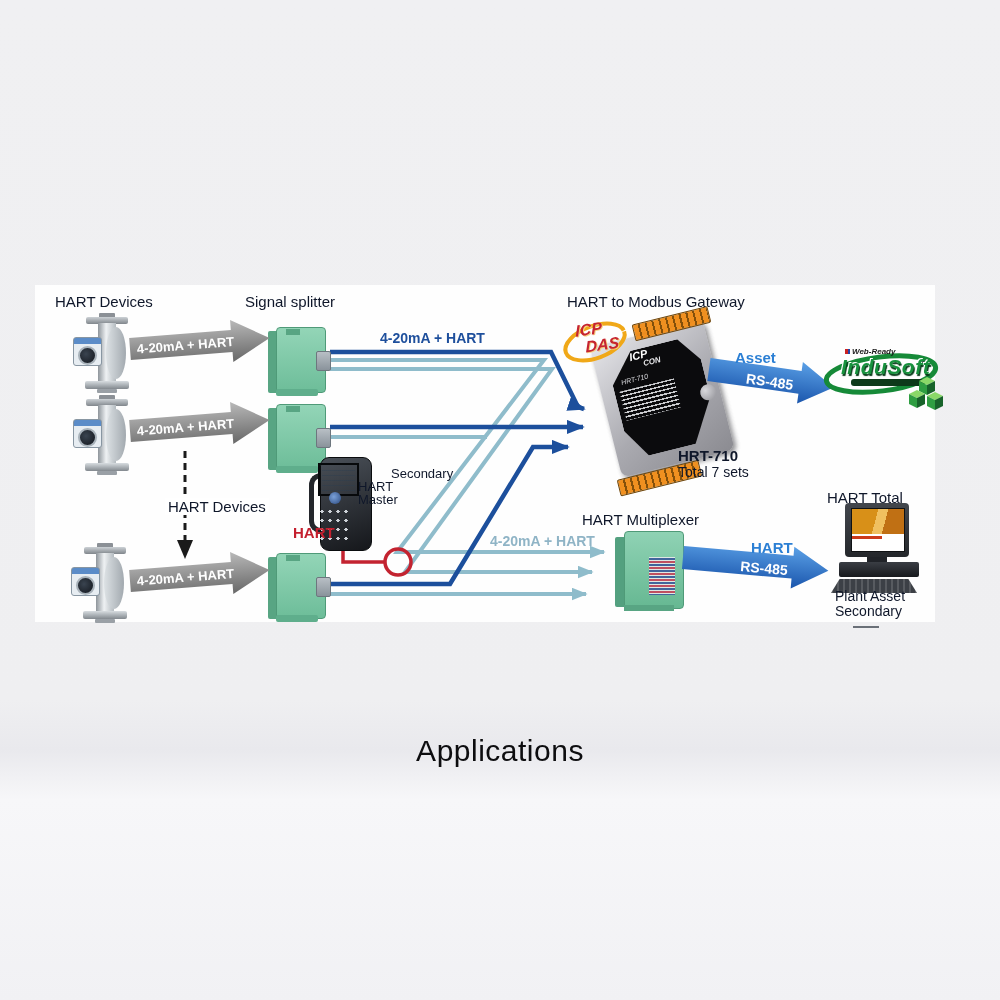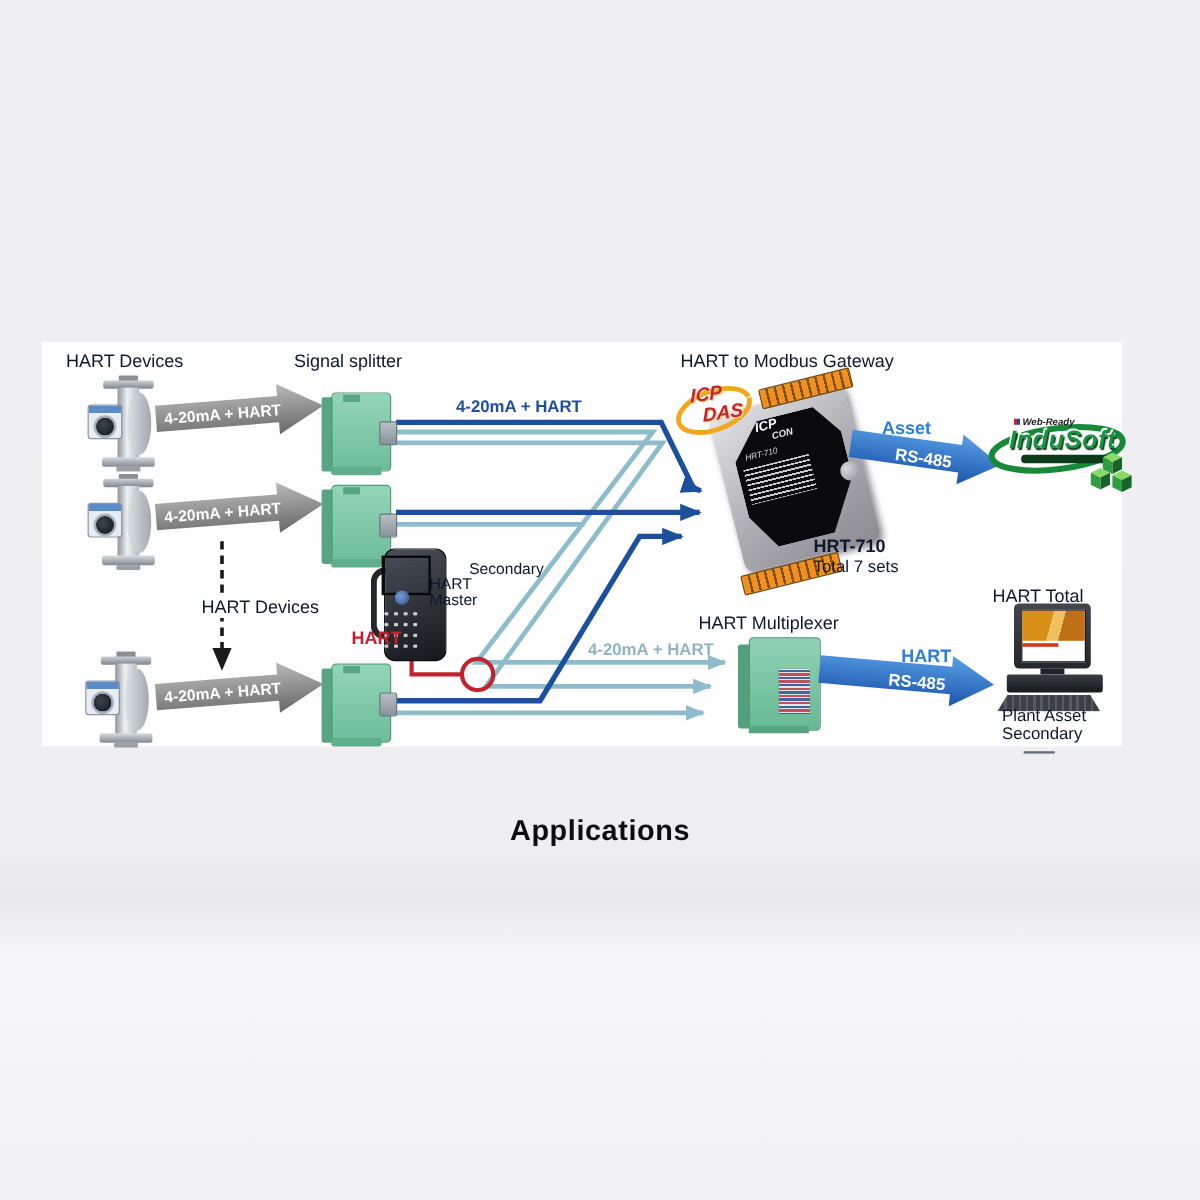--- a/index.html
+++ b/index.html
@@ -88,21 +88,21 @@
   .icplogo .l1{left:18px;top:2px;font:italic bold 16px "Liberation Sans",sans-serif;color:#c62430;text-shadow:1px 1px 0 #f6d080;transform:skewX(-6deg);}
   .icplogo .l2{left:26px;top:19px;font:italic bold 16px "Liberation Sans",sans-serif;color:#c62430;text-shadow:1px 1px 0 #f6d080;transform:skewX(-6deg);}
   .indusoft{left:786px;top:62px;width:130px;height:64px;z-index:5;}
   .indusoft div{position:absolute;white-space:nowrap;}
   .indusoft .wr{left:24px;top:0;font:italic bold 8px "Liberation Sans",sans-serif;color:#1a1a1a;}
   .indusoft .wr::before{content:"";display:inline-block;width:5px;height:5px;margin-right:2px;background:linear-gradient(90deg,#c22 50%,#24a 50%);}
   .indusoft .nm{left:20px;top:8px;font:italic bold 21px "Liberation Sans",sans-serif;color:#18923e;
     text-shadow:-1px -1px 0 #ffffff,1px 2px 1px #063b18;letter-spacing:.5px;}
   .indusoft .bar{left:30px;top:32px;width:74px;height:7px;background:#0d3a1a;border-radius:3px;}
 
-  #caption{position:absolute;left:50%;top:679px;transform:translateX(-50%);font-size:24px;color:#0d0d0f;letter-spacing:.5px;font-weight:bold;}
+  #caption{position:absolute;left:50%;top:734px;transform:translateX(-50%);font-size:30px;color:#0d0d0f;letter-spacing:.5px;}
 </style>
 </head>
 <body>
 
 <div id="panel">
 
   <svg id="wires" width="900" height="337" viewBox="0 0 900 337">
     <defs>
       <marker id="mNavy" viewBox="0 0 10 8" refX="9" refY="4" markerUnits="userSpaceOnUse" markerWidth="18" markerHeight="15" orient="auto">
           <path d="M0,0 L10,4 L0,8 Z" fill="#1c4f9c"></path>

